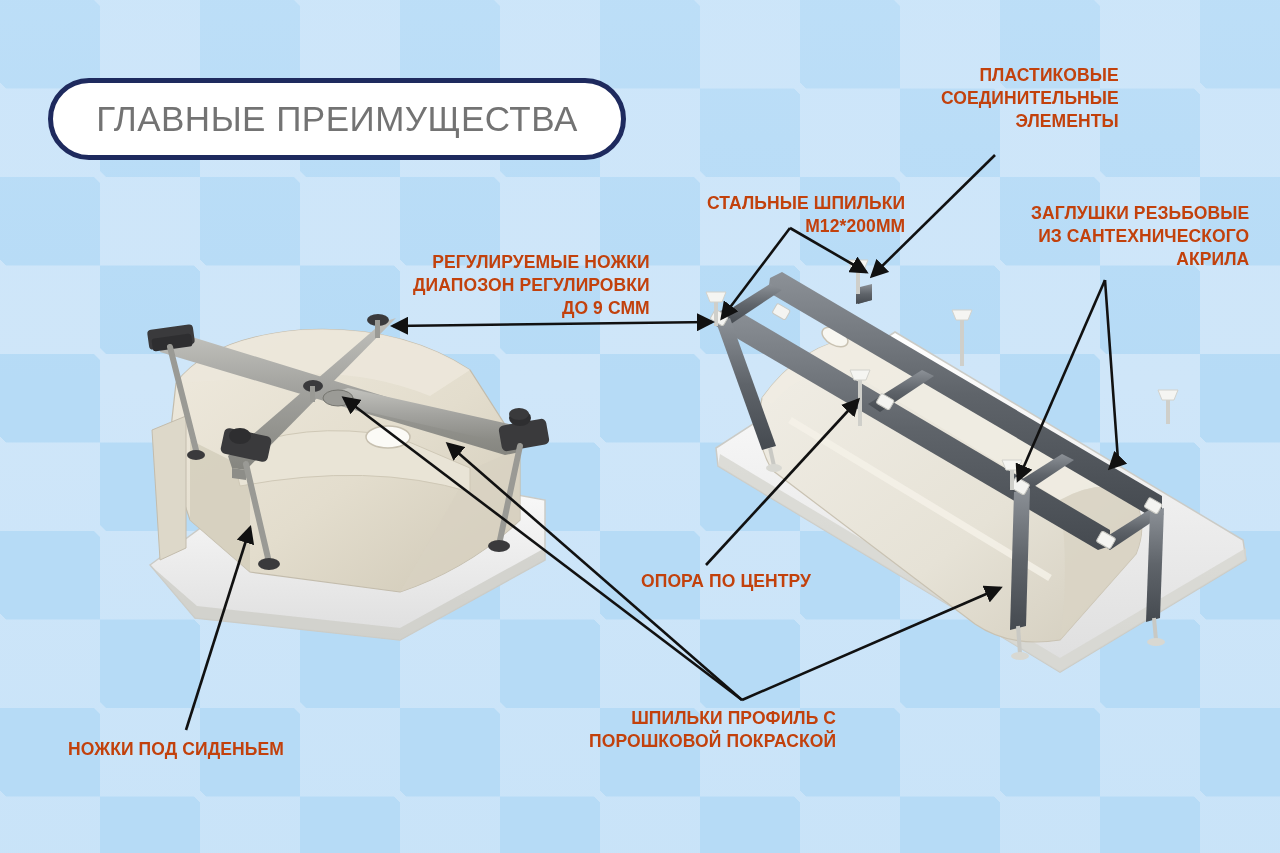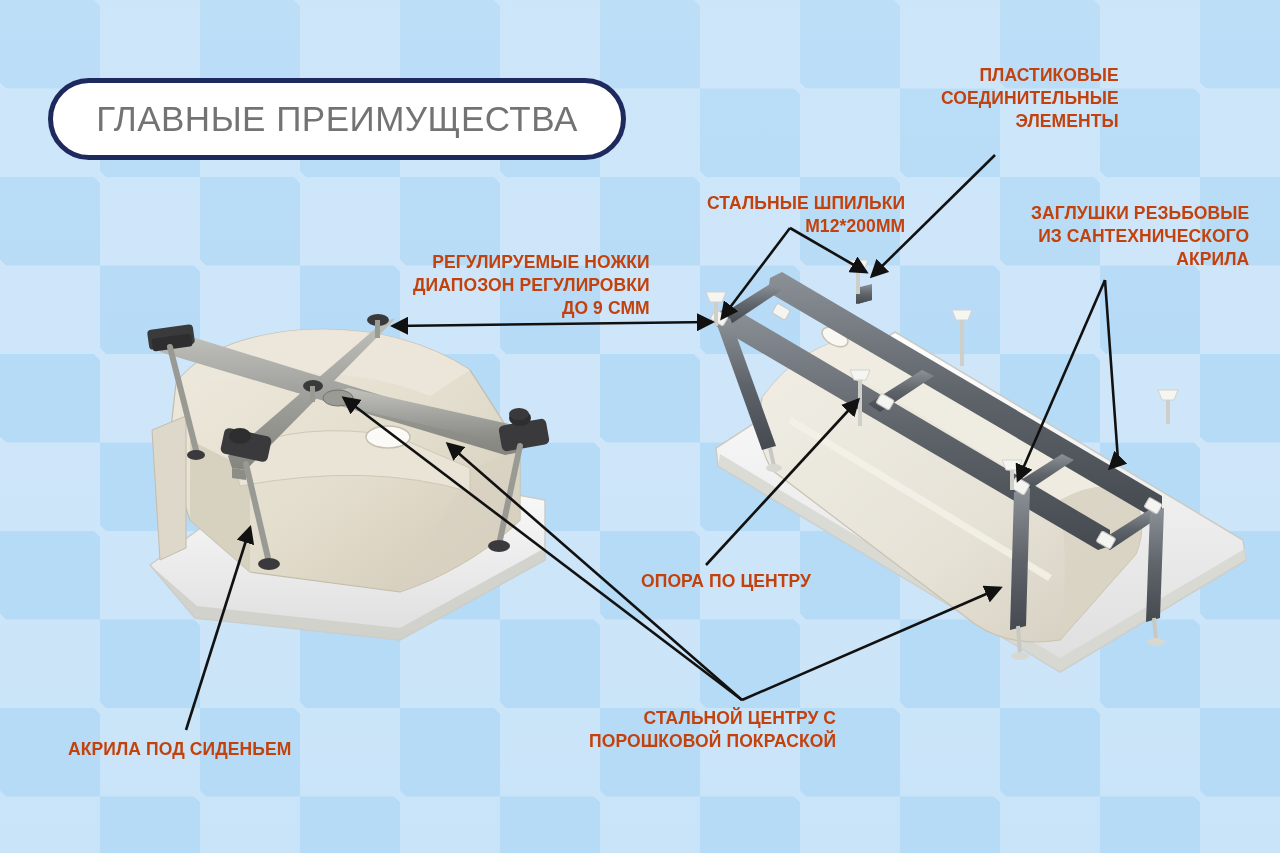--- a/index.html
+++ b/index.html
@@ -321,18 +321,18 @@
   <div class="label" id="lbl-caps">ЗАГЛУШКИ РЕЗЬБОВЫЕ
 ИЗ САНТЕХНИЧЕСКОГО
 АКРИЛА</div>
 
   <div class="label" id="lbl-legs">РЕГУЛИРУЕМЫЕ НОЖКИ
 ДИАПОЗОН РЕГУЛИРОВКИ
 ДО 9 СММ</div>
 
   <div class="label" id="lbl-center">ОПОРА ПО ЦЕНТРУ</div>
 
-  <div class="label" id="lbl-profile">СТАЛЬНОЙ ЦЕНТРУ С
+  <div class="label" id="lbl-profile">ШПИЛЬКИ ПРОФИЛЬ С
 ПОРОШКОВОЙ ПОКРАСКОЙ</div>
 
-  <div class="label" id="lbl-seat">АКРИЛА ПОД СИДЕНЬЕМ</div>
+  <div class="label" id="lbl-seat">НОЖКИ ПОД СИДЕНЬЕМ</div>
 
 </div>
 
 </body></html>

